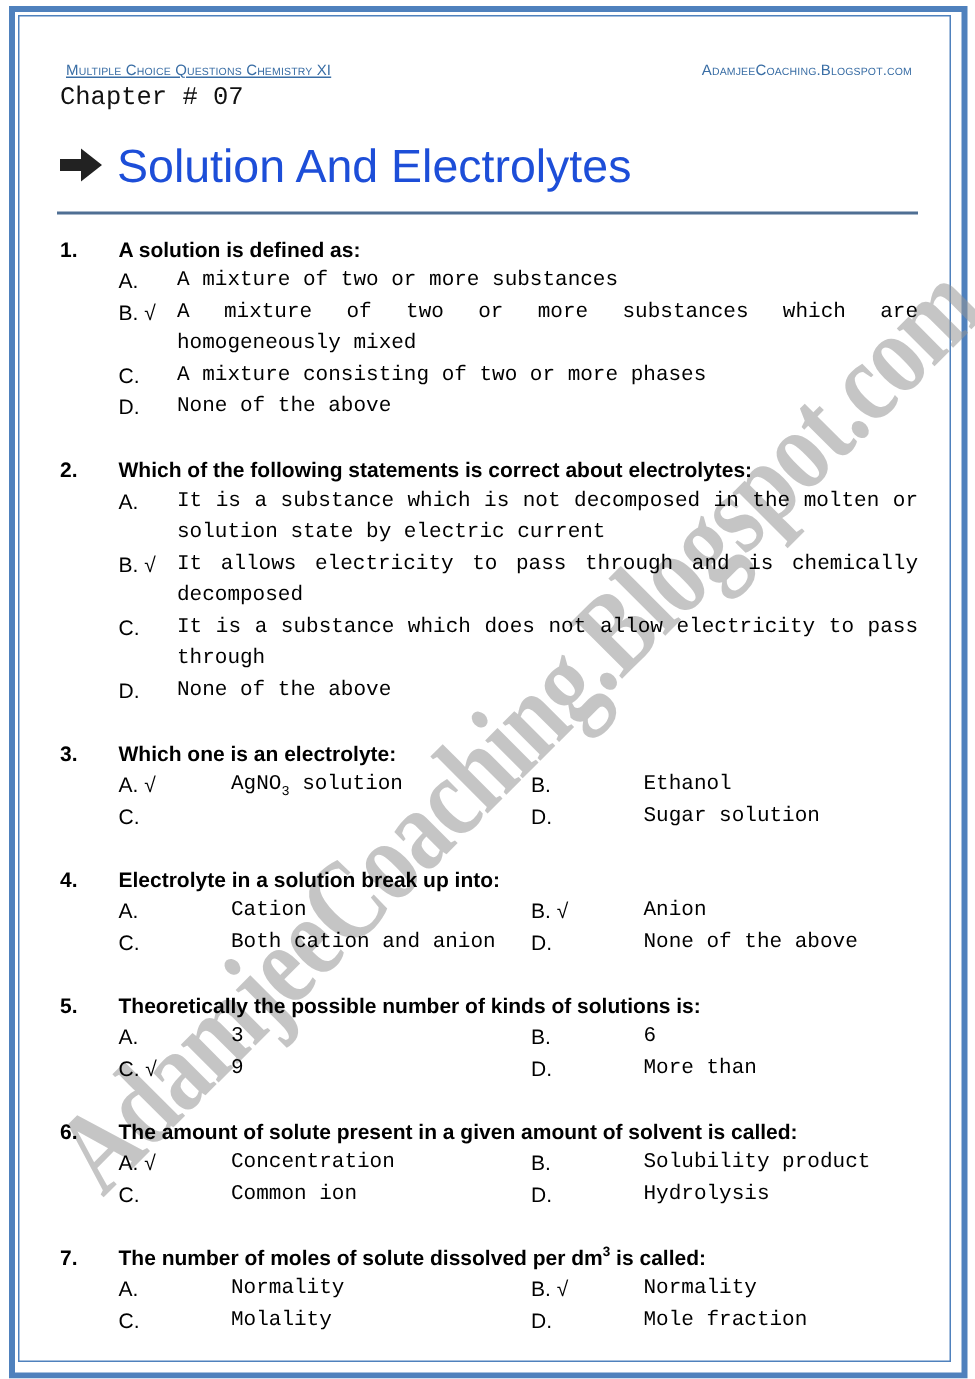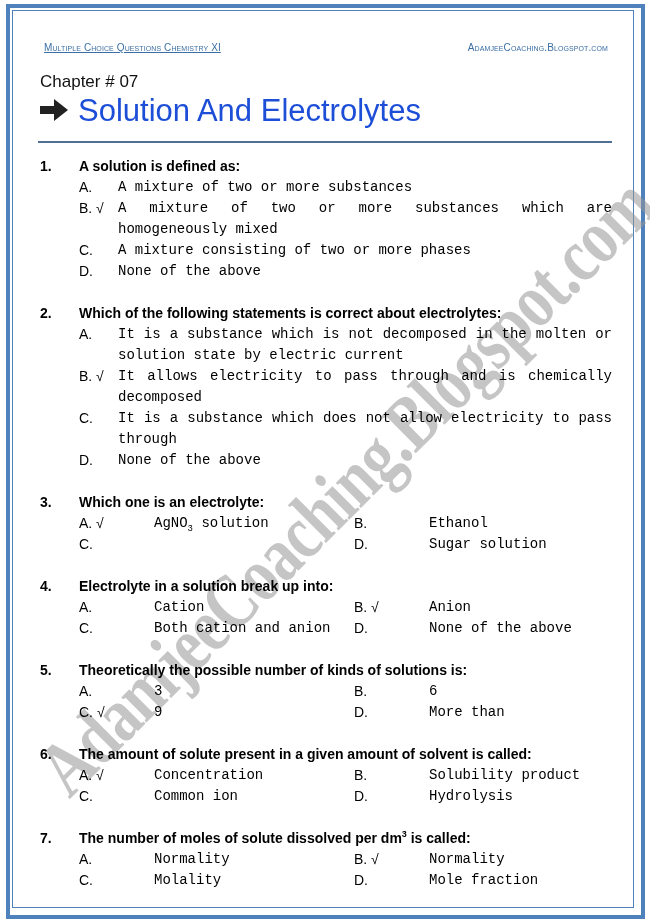--- a/index.html
+++ b/index.html
@@ -6,21 +6,21 @@
   body { width: 650px; height: 919px; position: relative; overflow: hidden;
          font-family: "Liberation Sans", "DejaVu Sans", sans-serif; color: #000; }
   .frame-outer { position: absolute; left: 6px; top: 4px; width: 631px; height: 907px;
                  border: 4px solid #4f81bd; box-sizing: content-box; }
   .frame-inner { position: absolute; left: 12px; top: 10px; width: 620px; height: 896px;
                  border: 1px solid #4f81bd; }
   .header { position: absolute; top: 42px; left: 44px; right: 42px; height: 14px;
             font-size: 10px; color: #3a6ea5; font-variant: small-caps; letter-spacing: 0.1px; }
   .header .left { position: absolute; left: 0; top: 0; text-decoration: underline; }
   .header .right { position: absolute; right: 0; top: 0; }
-  .chapter { position: absolute; left: 40px; top: 72px; font-family: Liberation Sans, sans-serif;
+  .chapter { position: absolute; left: 40px; top: 56px; font-family: Liberation Mono, monospace;
              font-size: 17px; color: #111; }
   .title { position: absolute; left: 38px; top: 93px; font-family: Liberation Sans, sans-serif;
            font-size: 31px; color: #1d4ed8; white-space: nowrap; }
   .title .arrow { display: inline-block; width: 32px; margin-right: 8px; vertical-align: -2px; }
   .rule { position: absolute; left: 38px; top: 141px; width: 574px; height: 2px; background: #4f6f94; }
   .watermark { position: absolute; left: 60px; top: 440px; font-family: "Liberation Serif", "DejaVu Serif", serif;
                font-weight: bold; font-size: 62px; color: rgba(150,150,150,0.55); white-space: nowrap;
                transform-origin: 0 0; transform: translate(-40px, 310px) rotate(-45deg) scaleY(1.25);
                letter-spacing: -1px; pointer-events: none; z-index: 1; }
   .questions { position: absolute; left: 40px; top: 156px; width: 572px; font-size: 14px; line-height: 21px; z-index: 2; }

